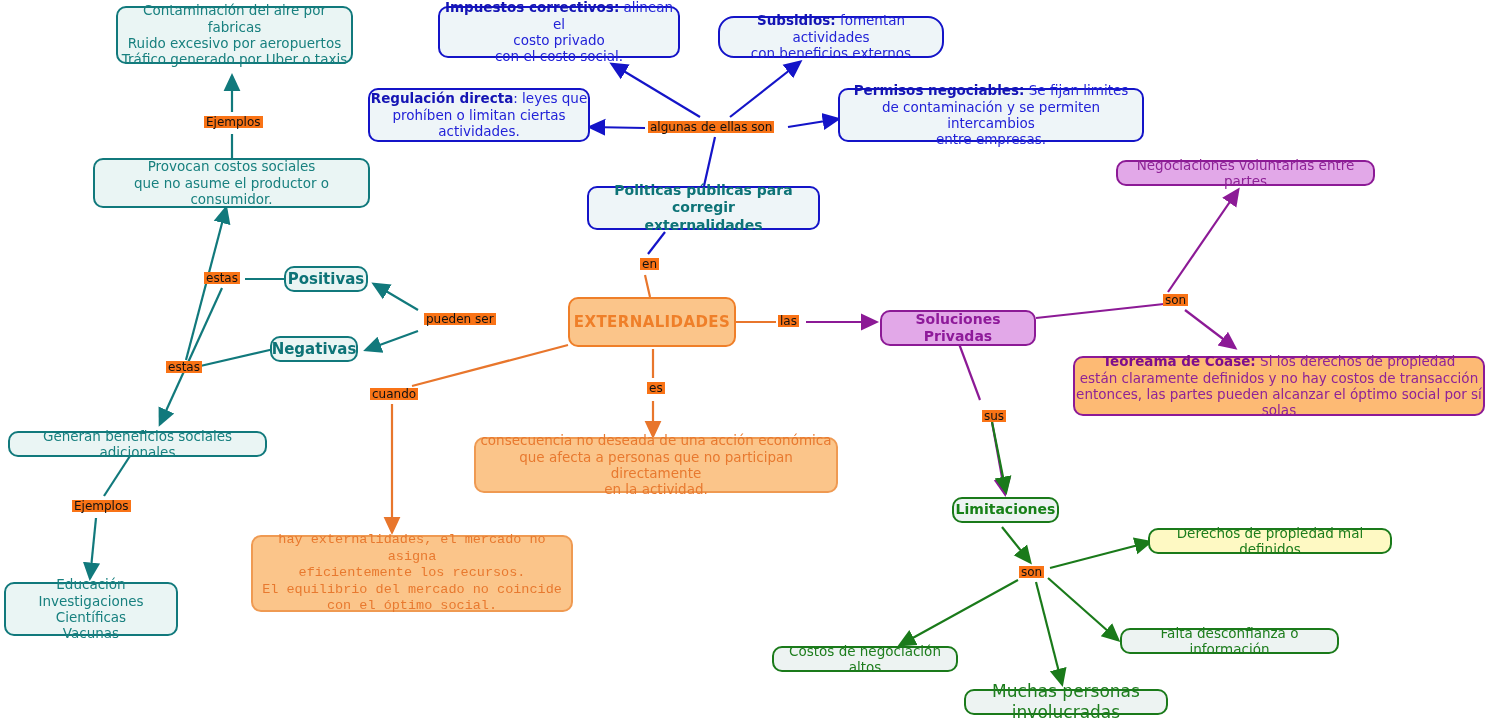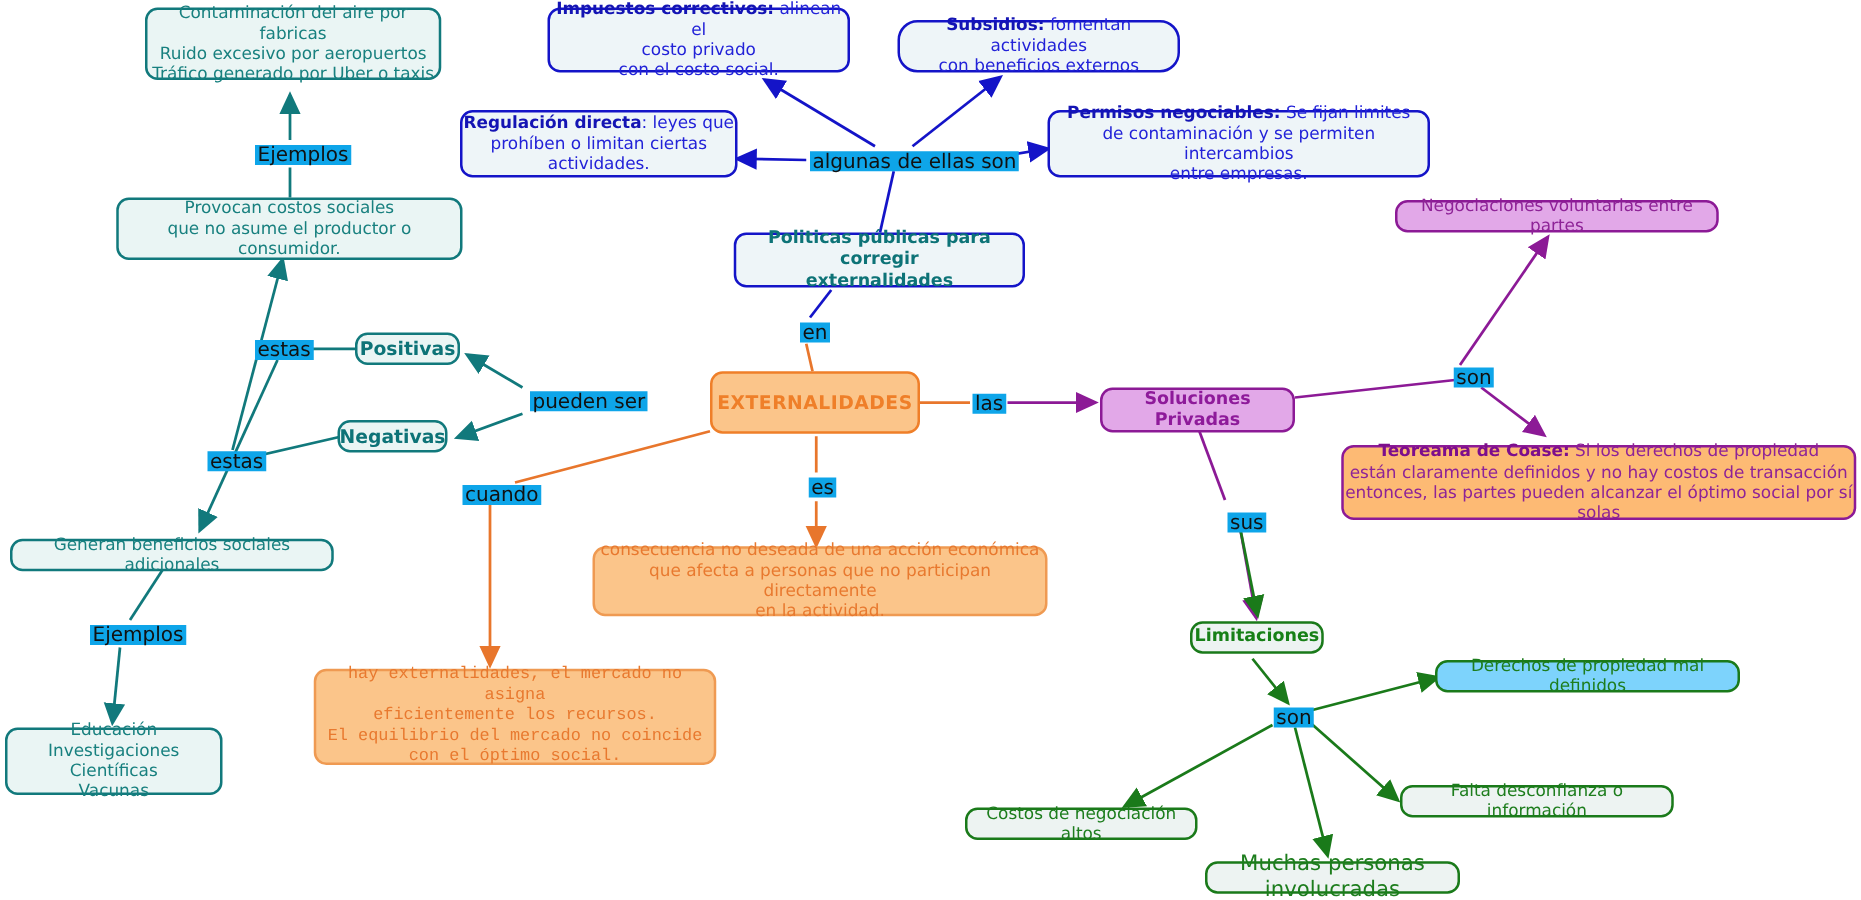--- a/index.html
+++ b/index.html
@@ -24,24 +24,24 @@
   .orange.core{background:#fbc58a;border-color:#ef7f29;color:#ef7f29;
                font-weight:bold;font-size:15px;letter-spacing:.4px;}
   .orange.note{background:#fbc58a;border-color:#ef9a52;color:#e8792f;}
   
   .purple{background:#e2a8e8;border-color:#8c1a96;color:#8e2397;}
   .purple.strong{font-weight:bold;font-size:14px;color:#8e1a9a;}
   .purple.big{background:#fdba74;border-color:#8c1a96;color:#8e2397;}
   .purple.big b{color:#7d0e8c;}
   
   .green{background:#edf3f2;border-color:#1a7a1a;color:#1d7d1d;}
-  .green.fill{background:#7dd3fc;}
+  .green.fill{background:#fef9c3;}
   .green.strong{font-weight:bold;font-size:14px;color:#178017;}
 
-  .elabel{position:absolute;font-size:16px;color:#111;background:#0ea5e9;
+  .elabel{position:absolute;font-size:12px;color:#111;background:#f97316;
           padding:0 2px;white-space:nowrap;line-height:1;}
 </style>
 </head>
 <body>
 
 <div id="canvas">
 
   <svg class="edges" viewBox="0 0 1489 720">
     <defs>
       <marker id="ar-teal" markerWidth="9" markerHeight="9" refX="7" refY="4.5" orient="auto">

